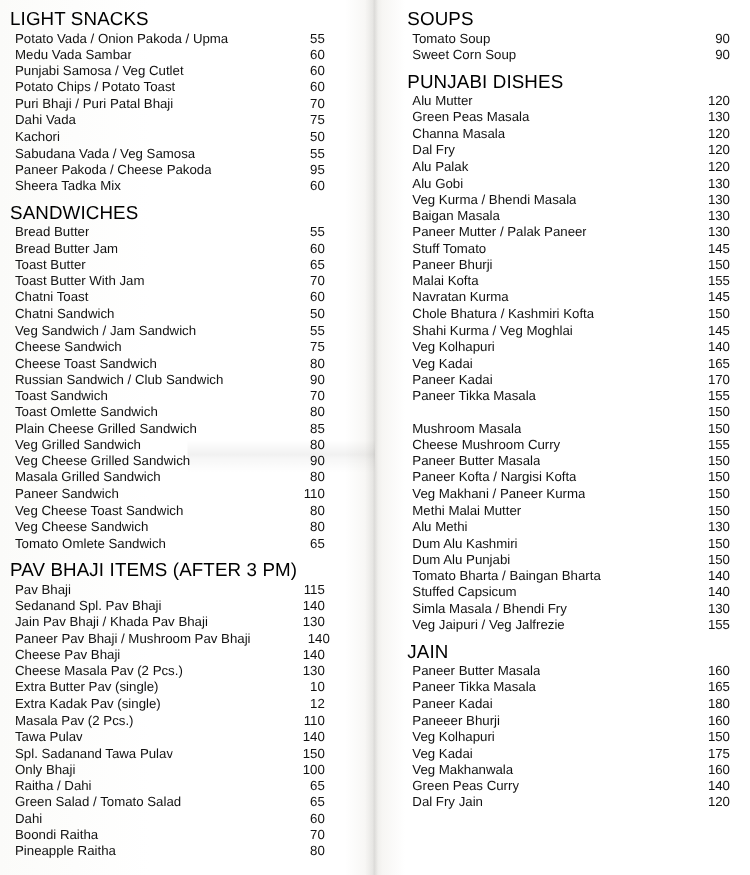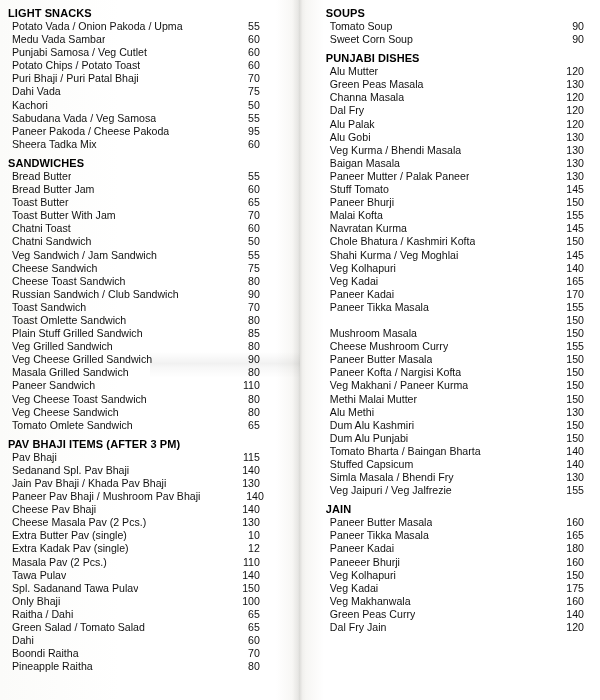--- a/index.html
+++ b/index.html
@@ -46,22 +46,22 @@
     padding: 7px 8px 0 8px;
     box-sizing: border-box;
   }
   .col {
     box-sizing: border-box;
   }
   .col-left { width: 300px; padding-right: 10px; }
   .col-right { width: 292px; padding-left: 22px; }
 
   .section-title {
-    font-weight: bold;
-    font-size: 11px;
+    font-weight: normal;
+    font-size: 15px;
     letter-spacing: .1px;
     margin: 6px 0 1px 0;
     color: #000;
   }
   .section-title.first { margin-top: 0; }
 
   .items { }
   .row {
     display: flex;
     align-items: baseline;
@@ -204,21 +204,21 @@
             <span class="nm">Toast Sandwich</span>
             <span class="sp"></span>
             <span class="pr">70</span>
           </div>
           <div class="row">
             <span class="nm">Toast Omlette Sandwich</span>
             <span class="sp"></span>
             <span class="pr">80</span>
           </div>
           <div class="row">
-            <span class="nm">Plain Stuff Grilled Sandwich</span>
+            <span class="nm">Plain Cheese Grilled Sandwich</span>
             <span class="sp"></span>
             <span class="pr">85</span>
           </div>
           <div class="row">
             <span class="nm">Veg Grilled Sandwich</span>
             <span class="sp"></span>
             <span class="pr">80</span>
           </div>
           <div class="row">
             <span class="nm">Veg Cheese Grilled Sandwich</span>

